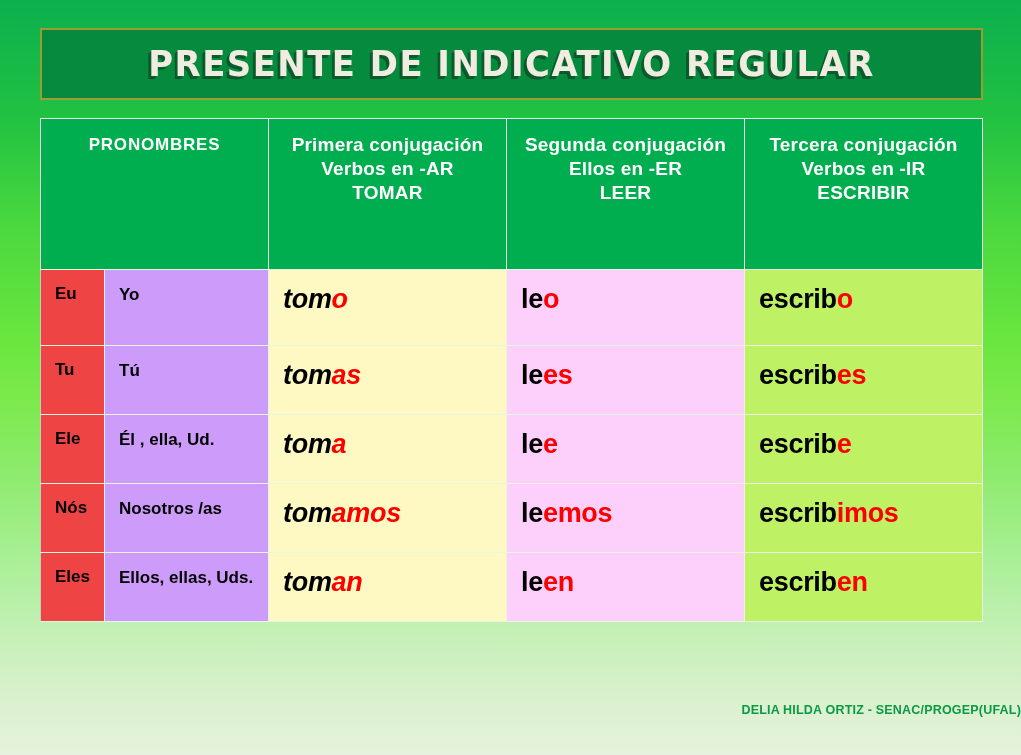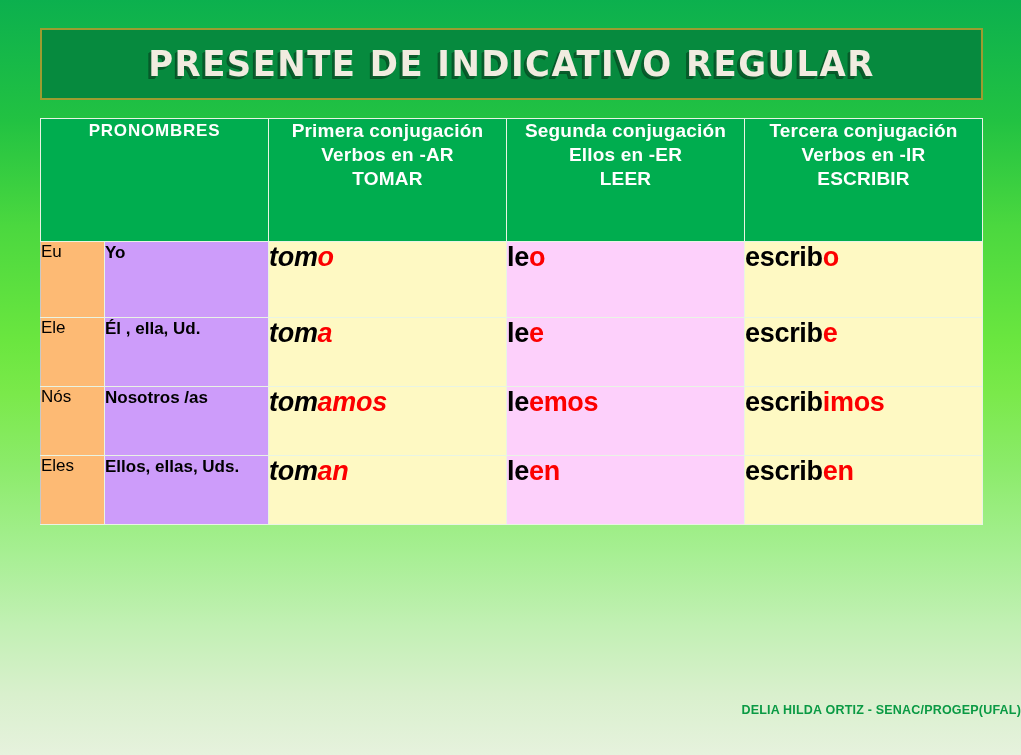--- a/index.html
+++ b/index.html
@@ -62,21 +62,21 @@
   
   .verb-table {
     position: absolute;
     left: 40px;
     top: 118px;
     width: 943px;
     border-collapse: collapse;
     table-layout: fixed;
   }
   .verb-table td, .verb-table th {
-    padding: 0;
+    padding: 14px;
     margin: 0;
     vertical-align: top;
   }
 
   
   .col-abbr   { width: 64px;  }
   .col-pron   { width: 164px; }
   .col-conj   { width: 238px; }
 
   
@@ -93,23 +93,23 @@
     letter-spacing: 0.2px;
   }
   .hdr-pron {
     font-size: 17px;
     letter-spacing: 0.8px;
   }
   .hdr-line { display: block; }
 
   
   .cell-abbr {
-    background: #fdba74;
+    background: #ef4444;
     color: #000000;
-    font-weight: normal;
+    font-weight: bold;
     font-size: 17px;
     padding: 8px 0 8px 9px;
     border: 1px solid #e9f4e4;
     border-left: 1px solid #c8c8c8;
   }
   .cell-pron {
     background: #cd9cfa;
     color: #000000;
     font-weight: bold;
     font-size: 17px;
@@ -120,21 +120,21 @@
   .cell-verb {
     font-weight: bold;
     font-size: 27px;
     padding: 5px 0 5px 10px;
     border: 1px solid #e9f4e4;
     color: #000000;
     letter-spacing: -0.3px;
   }
   .verb-ar { background: #fef9c3; font-style: italic; }
   .verb-er { background: #fdd0fb; }
-  .verb-ir { background: #fef9c3; }
+  .verb-ir { background: #bef264; }
 
   .stem   { color: #000000; }
   .ending { color: #fc0000; }
 
   
   .r0 { height: 76px; }
   .r1 { height: 69px; }
   .r2 { height: 69px; border-radius: 14px; }
   .r3 { height: 69px; }
   .r4 { height: 69px; }
@@ -193,20 +193,27 @@
     <tbody>
 
       <tr class="r0">
         <td class="cell-abbr">Eu</td>
         <td class="cell-pron">Yo</td>
         <td class="cell-verb verb-ar"><span class="stem">tom</span><span class="ending">o</span></td>
         <td class="cell-verb verb-er"><span class="stem">le</span><span class="ending">o</span></td>
         <td class="cell-verb verb-ir"><span class="stem">escrib</span><span class="ending">o</span></td>
       </tr>
 
+      <tr class="r1">
+        <td class="cell-abbr">Tu</td>
+        <td class="cell-pron">Tú</td>
+        <td class="cell-verb verb-ar"><span class="stem">tom</span><span class="ending">as</span></td>
+        <td class="cell-verb verb-er"><span class="stem">le</span><span class="ending">es</span></td>
+        <td class="cell-verb verb-ir"><span class="stem">escrib</span><span class="ending">es</span></td>
+      </tr>
 
       <tr class="r2">
         <td class="cell-abbr">Ele</td>
         <td class="cell-pron">Él , ella, Ud.</td>
         <td class="cell-verb verb-ar"><span class="stem">tom</span><span class="ending">a</span></td>
         <td class="cell-verb verb-er"><span class="stem">le</span><span class="ending">e</span></td>
         <td class="cell-verb verb-ir"><span class="stem">escrib</span><span class="ending">e</span></td>
       </tr>
 
       <tr class="r3">

